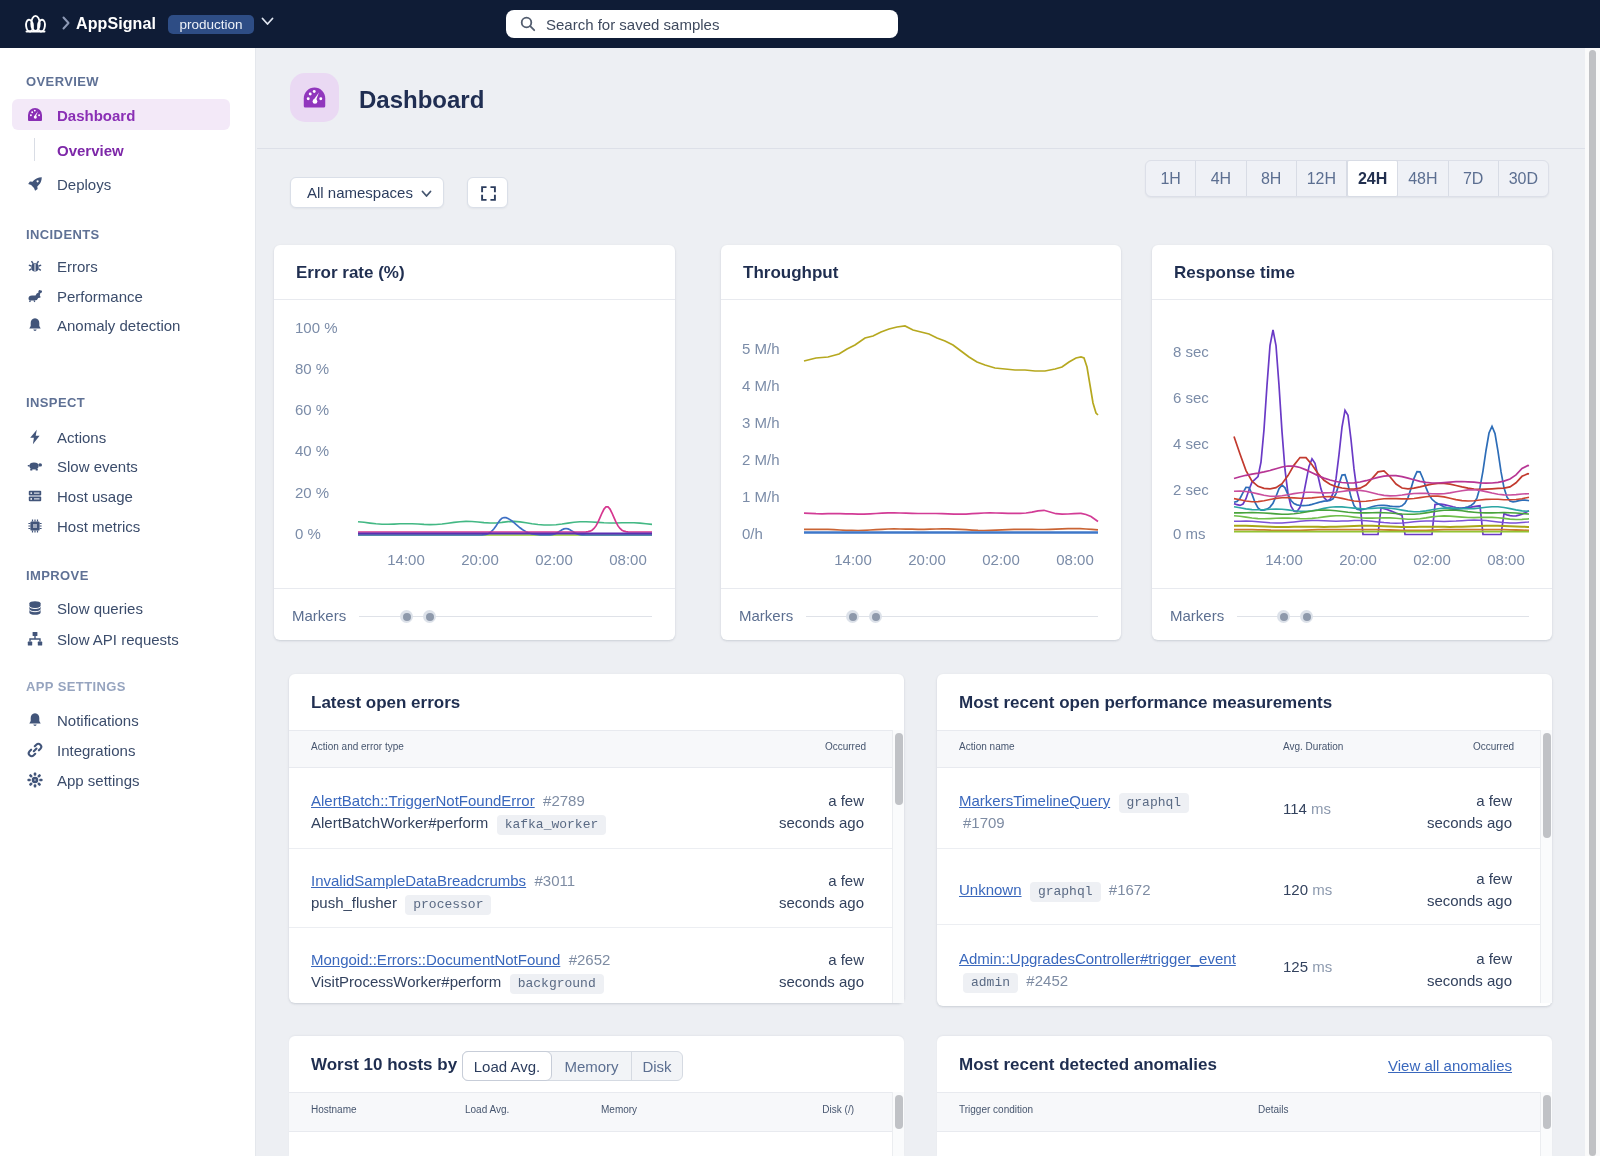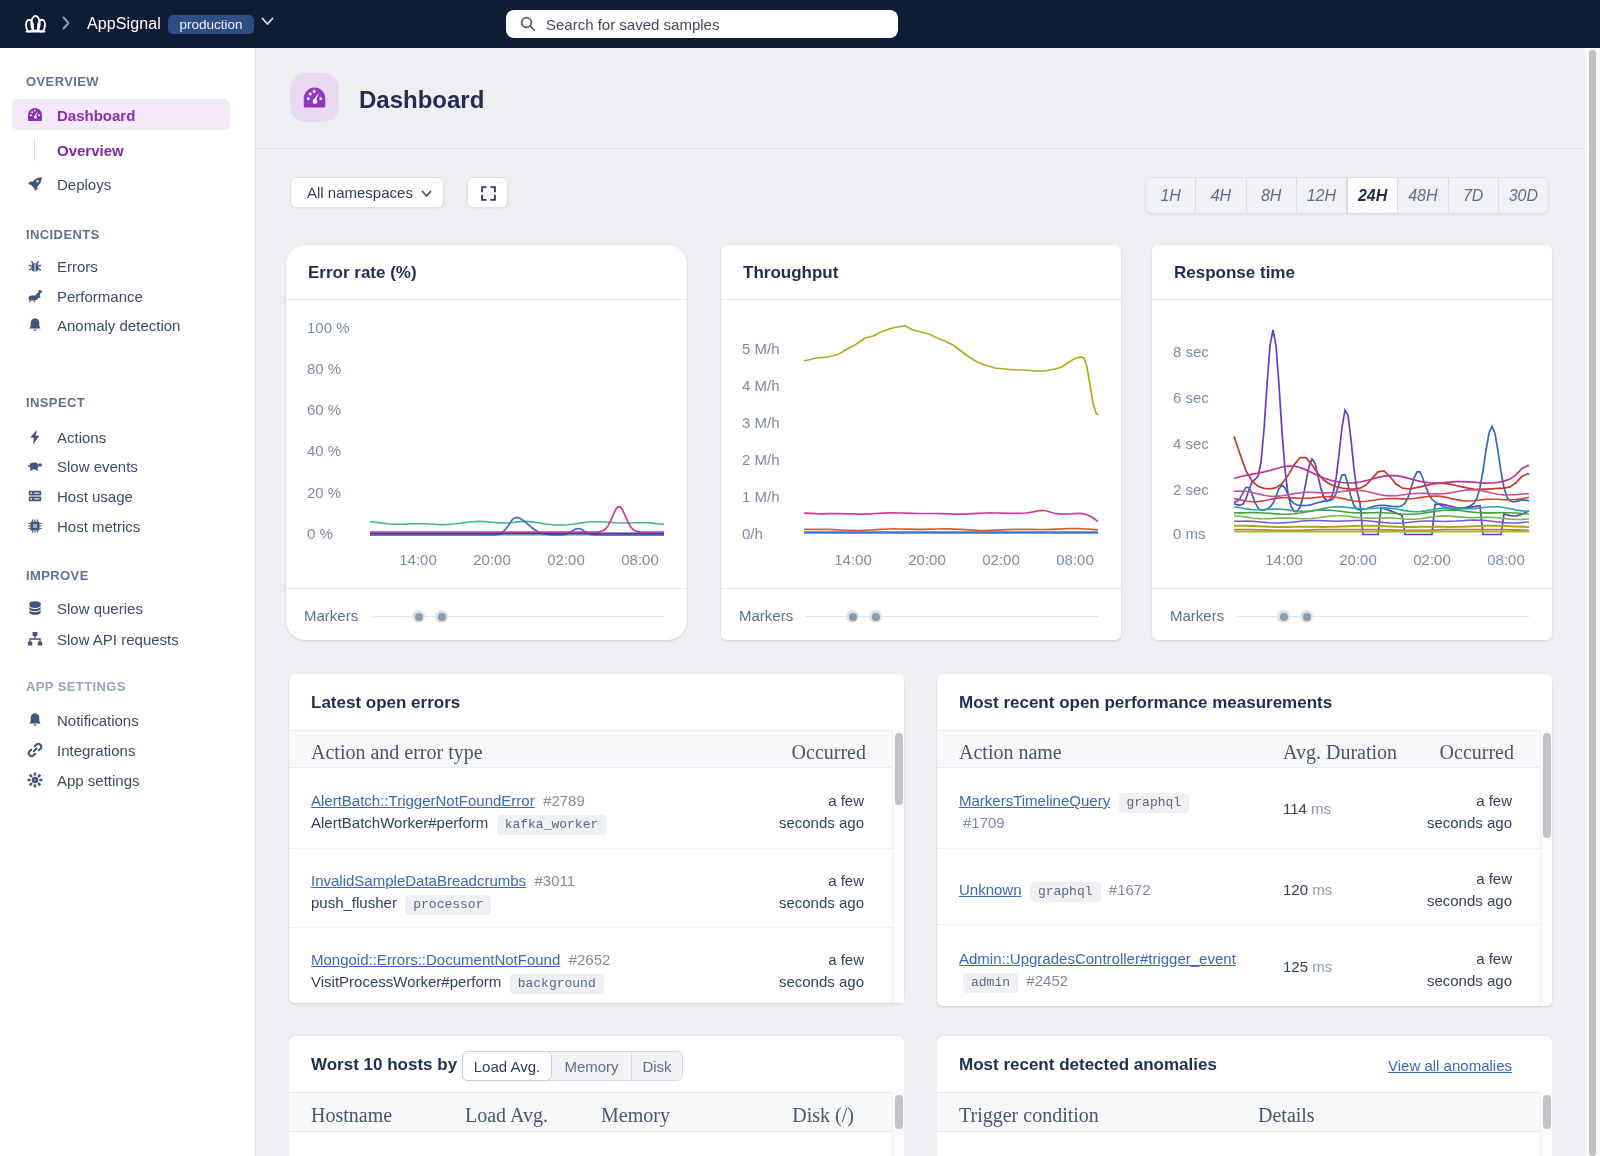--- a/index.html
+++ b/index.html
@@ -4,21 +4,21 @@
 <title>AppSignal</title>
 <style>
 * { margin:0; padding:0; box-sizing:border-box; }
 html,body { width:1600px; height:1156px; overflow:hidden; }
 body { font-family:"Liberation Sans", sans-serif; background:#edeff3; position:relative; }
 
 
 #navbar { position:absolute; left:0; top:0; width:1600px; height:48px; background:#0f1c36; z-index:30; }
 #navbar .logo { position:absolute; left:24px; top:14px; }
 #navbar .crumb { position:absolute; left:62px; top:16px; color:#8d99b5; }
-#navbar .appname { position:absolute; left:87px; top:15px; color:#fff; font-size:16px; font-weight:normal; letter-spacing:0.1px; }
+#navbar .appname { position:absolute; left:76px; top:15px; color:#fff; font-size:16px; font-weight:bold; letter-spacing:0.1px; }
 #navbar .badge { position:absolute; left:168px; top:15px; width:86px; height:19px; background:#2e4d85; border-radius:5px; color:#eef2f8; font-size:13.5px; line-height:19px; text-align:center; }
 #navbar .chev { position:absolute; left:261px; top:17px; }
 #search { position:absolute; left:506px; top:10px; width:392px; height:28px; background:#fff; border-radius:8px; }
 #search .mag { position:absolute; left:14px; top:6px; }
 #search .ph { position:absolute; left:40px; top:6px; font-size:15px; color:#3f4a5e; }
 #navbar .links { position:absolute; right:26px; top:0; height:48px; display:flex; align-items:center; gap:28px; color:#dde3ee; font-size:15px; }
 
 
 #sidebar { position:absolute; left:0; top:48px; width:256px; height:1108px; background:#fff; border-right:1px solid #e4e7ec; z-index:20; }
 .sec { position:absolute; left:26px; font-size:13px; font-weight:bold; letter-spacing:.4px; color:#5f7195; }
@@ -36,21 +36,21 @@
 #hdrline { position:absolute; left:257px; top:148px; width:1328px; height:1px; background:#dde0e8; }
 #pageicon { position:absolute; left:290px; top:73px; width:49px; height:49px; border-radius:15px; background:#ead9f3; }
 #pagetitle { position:absolute; left:359px; top:86px; font-size:24px; font-weight:bold; color:#202e52; }
 
 .btn { position:absolute; background:#fff; border:1px solid #dadfe8; border-radius:6px; box-shadow:0 1px 2px rgba(20,30,60,.05); }
 #nsbtn { left:290px; top:177px; width:154px; height:31px; }
 #nsbtn .tx { position:absolute; left:16px; top:6px; font-size:15px; color:#2c3d5e; }
 #nsbtn .ch { position:absolute; right:11px; top:12px; }
 #fsbtn { left:467px; top:177px; width:41px; height:31px; }
 
-#timegrp { position:absolute; left:1145px; top:177px; width:404px; height:37px; background:#eff1f6; border:1px solid #dcdfe8; border-radius:6px; box-shadow:0 1px 2px rgba(20,30,60,.06); display:flex;font-style:italic; }
+#timegrp { position:absolute; left:1145px; top:160px; width:404px; height:37px; background:#eff1f6; border:1px solid #dcdfe8; border-radius:6px; box-shadow:0 1px 2px rgba(20,30,60,.06); display:flex; }
 #timegrp .seg { flex:1; border-right:1px solid #d8dce5; display:flex; align-items:center; justify-content:center; font-size:16px; color:#5c6f91; }
 #timegrp .seg:last-child { border-right:none; }
 #timegrp .seg.on { background:#fff; color:#22304f; font-weight:bold; margin:-1px 0; border:1px solid #d8dce5; border-radius:2px; }
 
 
 .card { position:absolute; background:#fff; border-radius:6px; box-shadow:0 1px 3px rgba(25,35,60,.10), 0 1px 2px rgba(25,35,60,.06); }
 .card h2 { font-size:17px; font-weight:bold; color:#1f2e50; }
 
 .chartcard { top:245px; width:401px; height:395px; }
 .chartcard .hd { position:absolute; left:0; top:0; width:100%; height:55px; border-bottom:1px solid #e8eaef; }
@@ -58,21 +58,21 @@
 .chartcard svg { position:absolute; left:0; top:0; }
 .chartcard .ft { position:absolute; left:0; top:343px; width:100%; height:52px; border-top:1px solid #e8eaef; }
 .mk { position:absolute; left:18px; top:18px; font-size:15px; color:#5c6f91; }
 .mkline { position:absolute; left:85px; top:27px; height:1px; background:#dfe2e8; }
 .mkdot { position:absolute; top:21px; width:13px; height:13px; border-radius:50%; background:#dce1e9; }
 .mkdot i { position:absolute; left:2.5px; top:2.5px; width:8px; height:8px; border-radius:50%; background:#8e99ab; }
 
 
 .tcard .hd2 { position:absolute; left:0; top:0; width:100%; height:56px; }
 .tcard h2 { position:absolute; left:22px; top:19px; }
-.thead { position:absolute; left:0; width:100%; background:#f7f8fa; border-top:1px solid #e8eaef; border-bottom:1px solid #e8eaef; font-size:20px; color:#47566f;font-family:Liberation Serif, serif; }
+.thead { position:absolute; left:0; width:100%; background:#f7f8fa; border-top:1px solid #e8eaef; border-bottom:1px solid #e8eaef; font-size:10px; color:#47566f; }
 .trow { position:absolute; font-size:15px; color:#33425e; border-bottom:1px solid #eceef2; }
 a.lnk { color:#3a68bd; text-decoration:underline; }
 .num { color:#7e8ca3; }
 .pill { display:inline-block; font-family:"Liberation Mono", monospace; font-size:13px; color:#5a6a84; background:#eef0f4; border-radius:4px; padding:2px 8px 3px; }
 .ago { position:absolute; text-align:right; line-height:22px; }
 .ms { color:#8c99ae; }
 
 
 .sbar { position:absolute; background:#fafbfc; border-left:1px solid #ebedf0; }
 .sbar .th { position:absolute; left:2px; width:8px; border-radius:4px; background:#c0c2c6; }
@@ -279,21 +279,21 @@
   <div class="seg">1H</div>
     <div class="seg">4H</div>
     <div class="seg">8H</div>
     <div class="seg">12H</div>
     <div class="seg on">24H</div>
     <div class="seg">48H</div>
     <div class="seg">7D</div>
     <div class="seg">30D</div>
 </div>
 
-<div class="card chartcard" style="left:286px;border-radius:20px;">
+<div class="card chartcard" style="left:274px;">
   <div class="hd">
       <h2>Error rate (%)</h2>
     </div>
   <svg width="401" height="390" viewBox="0 0 401 390">
 <g font-family="Liberation Sans, sans-serif" font-size="15" fill="#7b8ca8">
 <text x="21" y="88">100 %</text>
 <text x="21" y="129">80 %</text>
 <text x="21" y="170">60 %</text>
 <text x="21" y="211">40 %</text>
 <text x="21" y="253">20 %</text>

